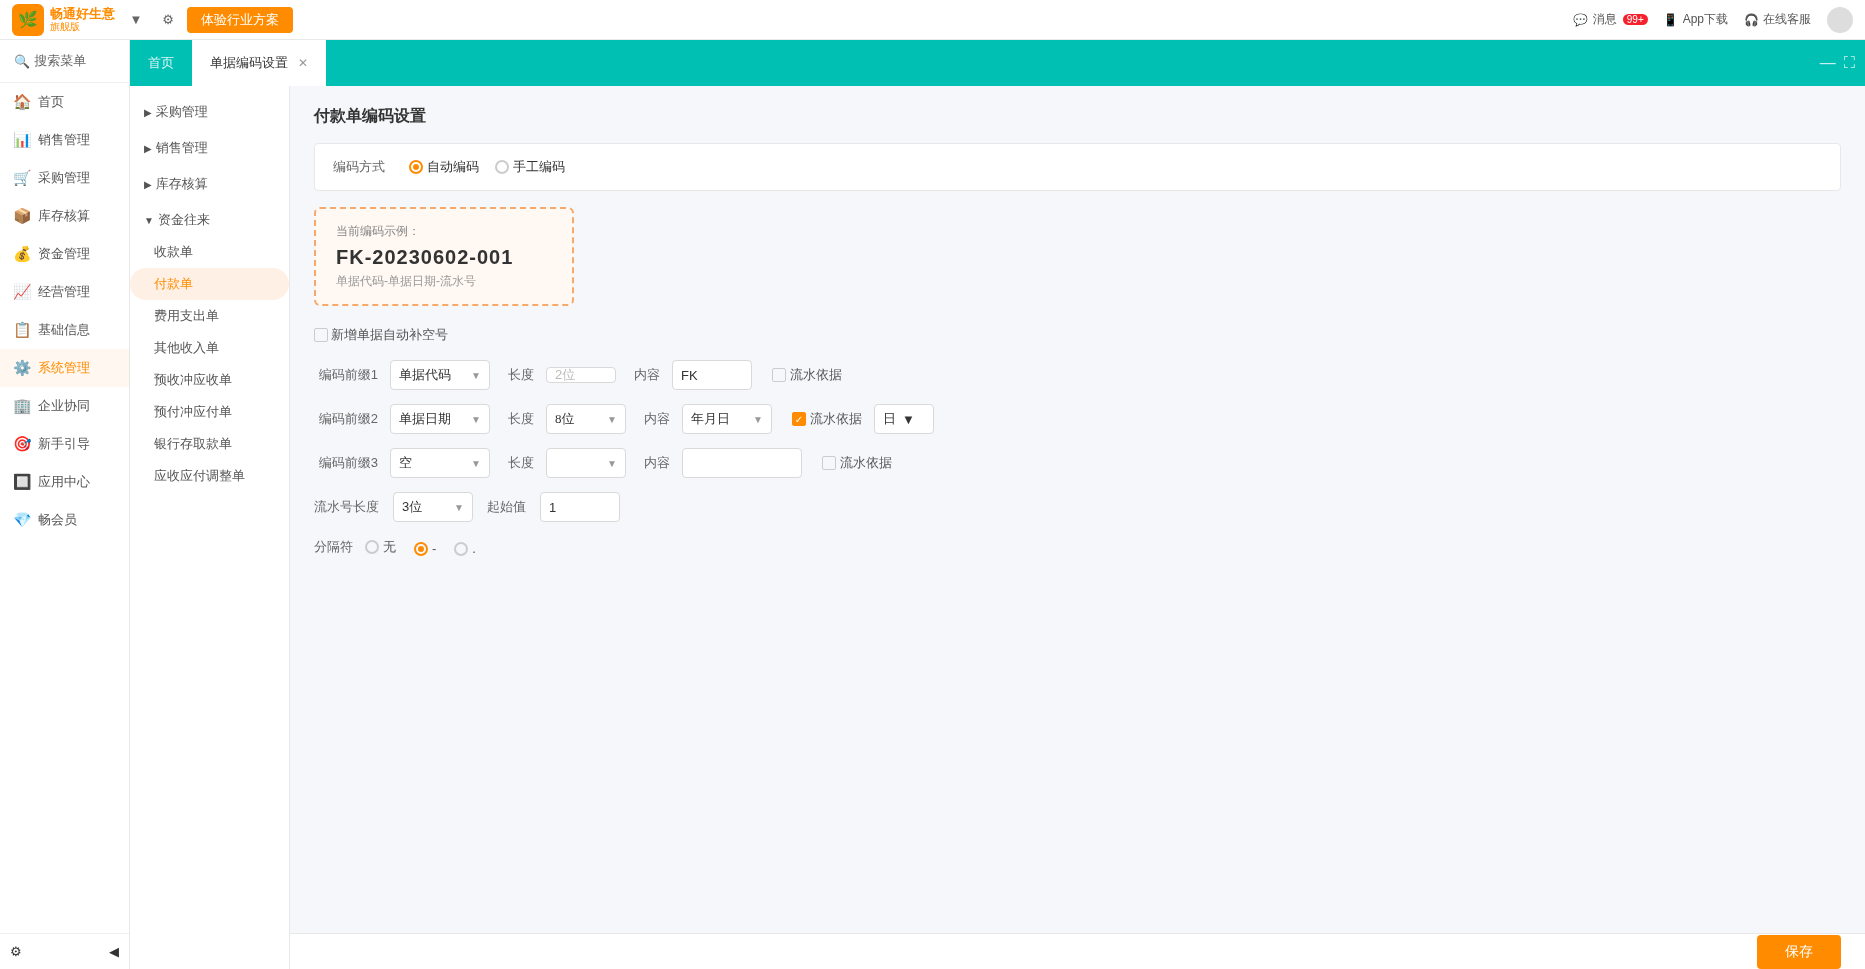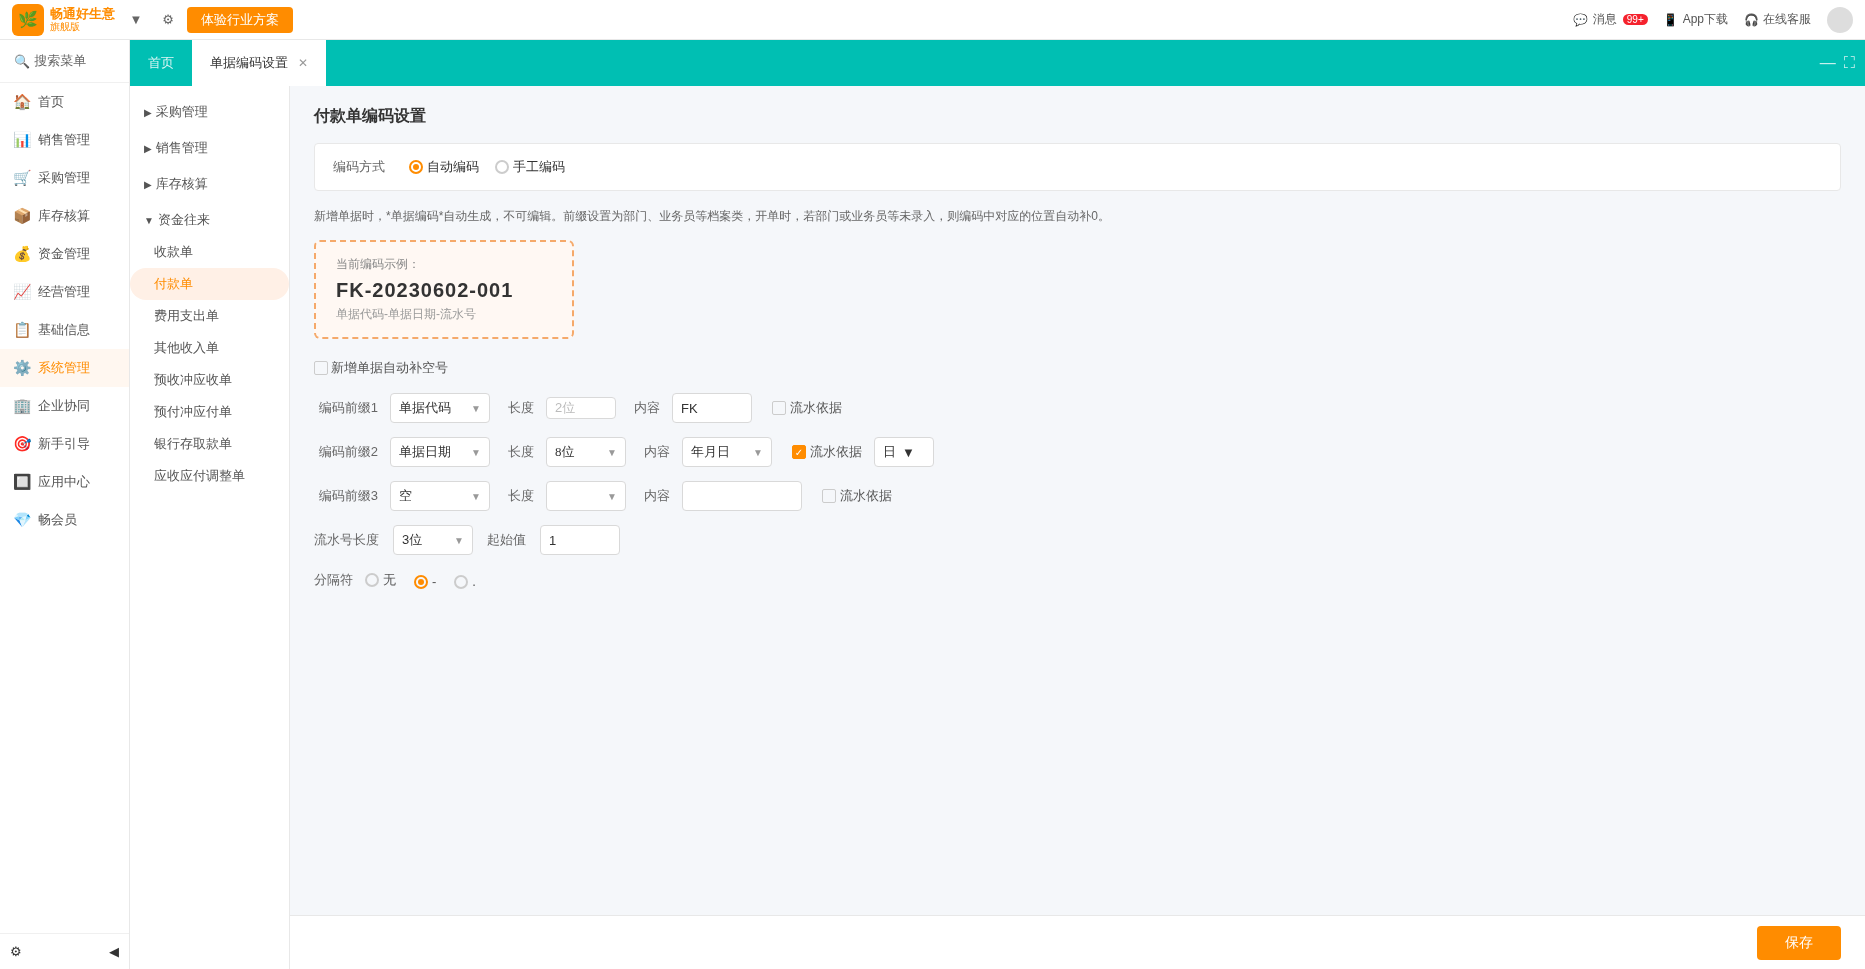--- a/index.html
+++ b/index.html
@@ -75,21 +75,21 @@
     
     .checkbox-row { display: flex; align-items: center; gap: 3px; margin-bottom: 16px; font-size: 13px; color: #555; }
     .checkbox-box { width: 14px; height: 14px; border: 1px solid #ccc; border-radius: 2px; cursor: pointer; display: flex; align-items: center; justify-content: center; }
 
     
     .settings-row { display: flex; align-items: center; gap: 12px; margin-bottom: 14px; flex-wrap: wrap; }
     .settings-label { color: #666; font-size: 13px; width: 64px; text-align: right; white-space: nowrap; }
     .select-field { height: 30px; border: 1px solid #d9d9d9; border-radius: 4px; background: #fff; padding: 0 8px; display: flex; align-items: center; gap: 6px; cursor: pointer; min-width: 100px; justify-content: space-between; font-size: 13px; color: #333; }
     .select-field .arrow { color: #999; font-size: 10px; }
     .length-label { color: #666; font-size: 13px; margin-left: 6px; }
-    .length-field { height: 22px; border: 1px solid #d9d9d9; border-radius: 4px; background: #fff; padding: 0 8px; display: flex; align-items: center; min-width: 70px; font-size: 13px; color: #bbb; }
+    .length-field { height: 16px; border: 1px solid #d9d9d9; border-radius: 4px; background: #fff; padding: 0 8px; display: flex; align-items: center; min-width: 70px; font-size: 13px; color: #bbb; }
     .content-label { color: #666; font-size: 13px; margin-left: 6px; }
     .content-field { height: 30px; border: 1px solid #d9d9d9; border-radius: 4px; background: #fff; padding: 0 8px; display: flex; align-items: center; min-width: 80px; font-size: 13px; color: #333; }
     .checkbox-inline { display: flex; align-items: center; gap: 4px; font-size: 13px; color: #555; margin-left: 8px; }
     .checkbox-checked { background: #ff8c00; border-color: #ff8c00; display: flex; align-items: center; justify-content: center; color: white; font-size: 10px; }
     .day-select { height: 30px; border: 1px solid #d9d9d9; border-radius: 4px; background: #fff; padding: 0 8px; display: flex; align-items: center; gap: 6px; cursor: pointer; min-width: 60px; font-size: 13px; color: #333; }
 
     
     .serial-row { display: flex; align-items: center; gap: 14px; margin-bottom: 16px; }
     .serial-label { color: #666; font-size: 13px; }
     .start-label { color: #666; font-size: 13px; }
@@ -97,21 +97,21 @@
 
     
     .separator-row { display: flex; align-items: flex-end; gap: 12px; margin-bottom: 20px; }
     .sep-label { color: #666; font-size: 13px; }
     .sep-option { display: flex; align-items: center; gap: 4px; cursor: pointer; font-size: 13px; color: #555; margin-right: 6px; }
     .sep-radio { width: 14px; height: 14px; border-radius: 50%; border: 2px solid #ccc; display: flex; align-items: center; justify-content: center; }
     .sep-radio.active { border-color: #ff8c00; }
     .sep-radio.active::after { content: ''; width: 6px; height: 6px; background: #ff8c00; border-radius: 50%; display: block; border-radius: 50%; }
 
     
-    .bottom-bar { height: 54px; background: #fff; border-top: 1px solid #e8e8e8; display: flex; align-items: center; justify-content: flex-end; padding: 0 24px; flex-shrink: 0; }
+    .bottom-bar { height: 36px; background: #fff; border-top: 1px solid #e8e8e8; display: flex; align-items: center; justify-content: flex-end; padding: 0 24px; flex-shrink: 0; }
     .save-btn { background: #ff8c00; color: white; border: none; border-radius: 4px; padding: 8px 28px; font-size: 14px; cursor: pointer; }
   </style>
 </head>
 <body>
 
 <div class="top-bar">
   <div class="top-bar-left">
     <div class="logo-area">
       <div class="logo-icon">🌿</div>
       <div class="logo-text">
@@ -270,21 +270,20 @@
               <div class="radio-circle active"></div>
               <span>自动编码</span>
             </label>
             <label class="radio-option">
               <div class="radio-circle"></div>
               <span>手工编码</span>
             </label>
           </div>
 
           
-          <div class="info-text">新增单据时，*单据编码*自动生成，不可编辑。前缀设置为部门、业务员等档案类，开单时，若部门或业务员等未录入，则编码中对应的位置自动补0。</div>
 
           
           <div class="code-preview">
             <div class="code-preview-label">当前编码示例：</div>
             <div class="code-preview-value">FK-20230602-001</div>
             <div class="code-preview-desc">单据代码-单据日期-流水号</div>
           </div>
 
           
           <div class="checkbox-row">

